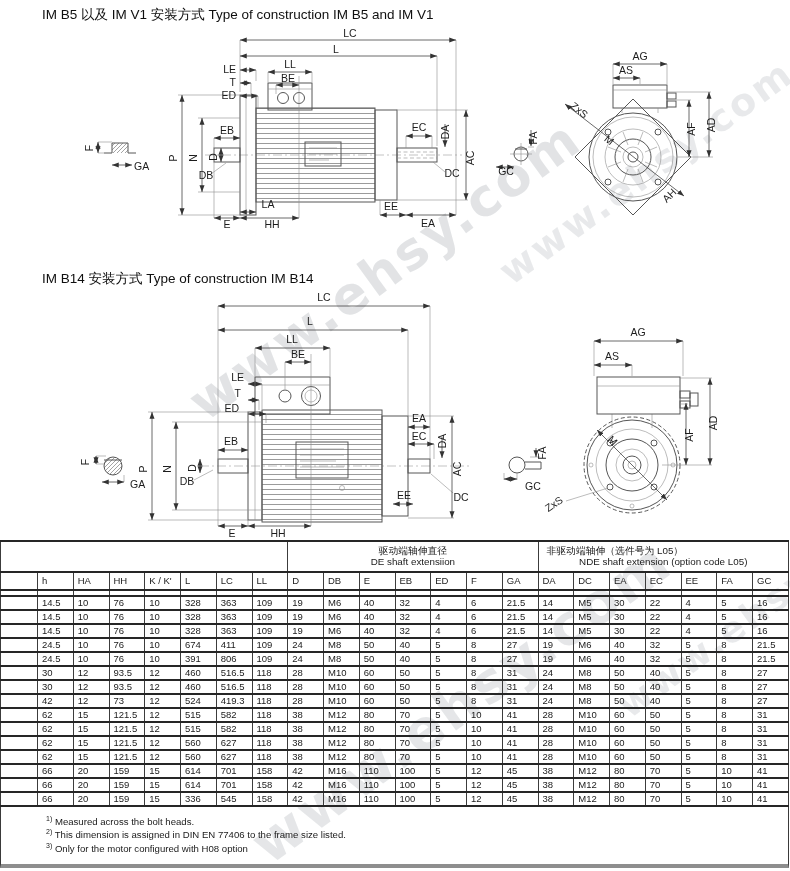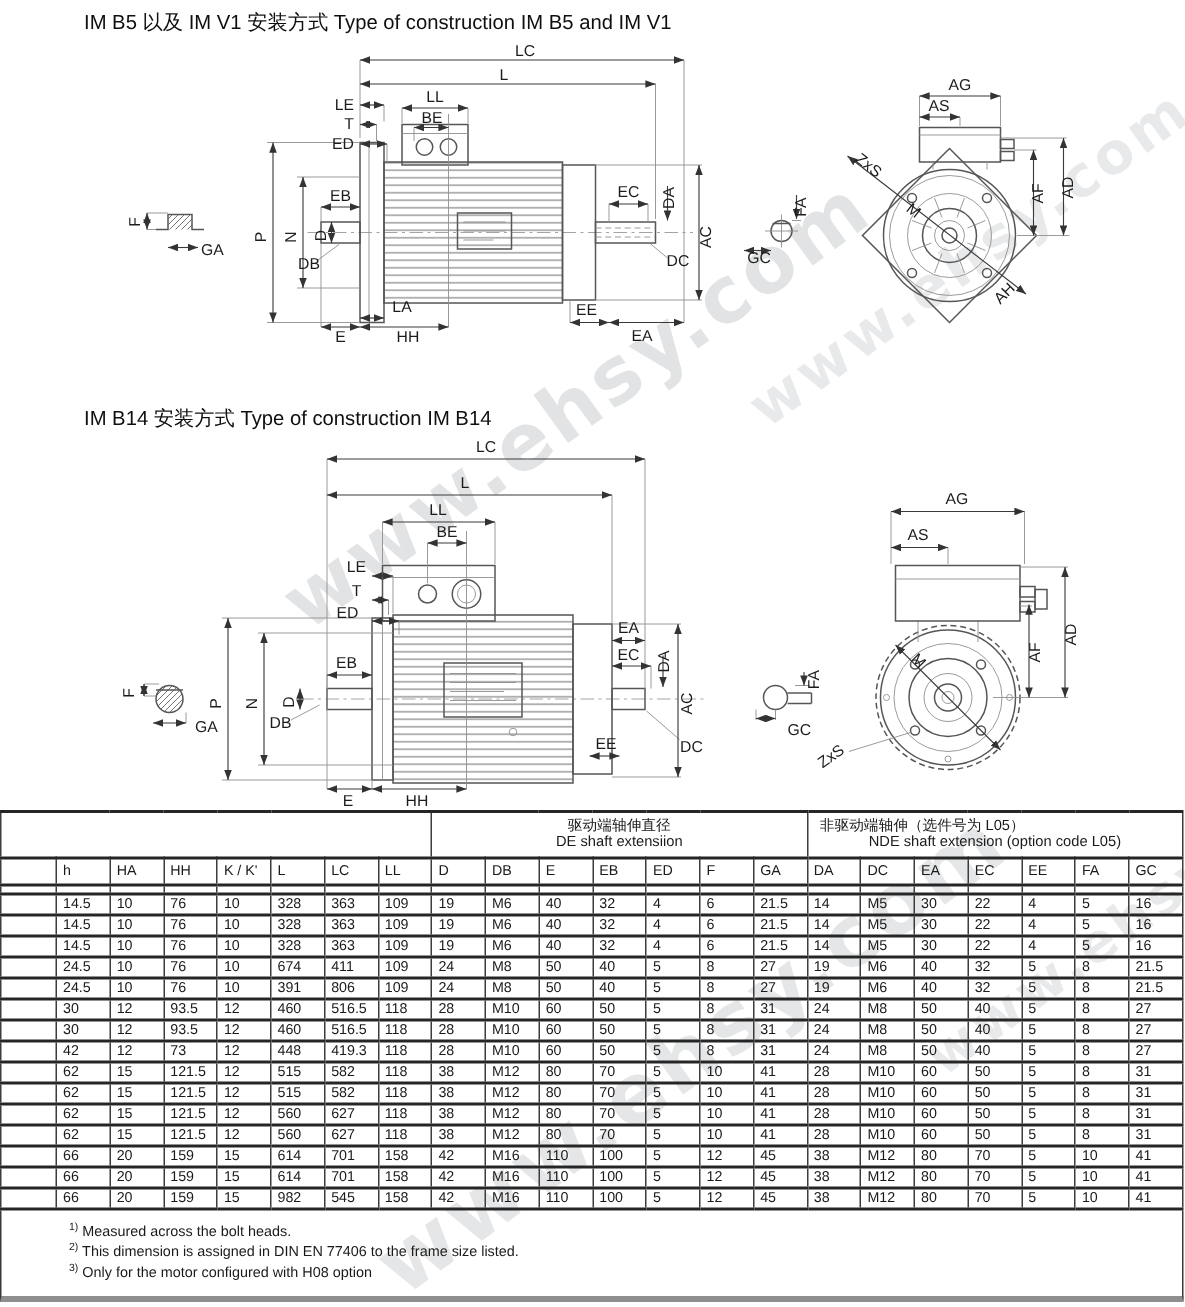--- a/index.html
+++ b/index.html
@@ -2,21 +2,21 @@
 <html><head>
 <meta charset="utf-8">
 <style>
   html,body{margin:0;padding:0;}
   body{width:790px;height:871px;background:#ffffff;font-family:"Liberation Sans",sans-serif;color:#1a1a1a;position:relative;overflow:hidden;}
   .wm{position:absolute;color:#bfc3c7;opacity:.45;font-weight:bold;letter-spacing:3px;white-space:nowrap;z-index:0;transform:rotate(-36deg);font-family:"DejaVu Sans",sans-serif;}
   #wm1{top:240px;left:150px;font-size:52px;}
   #wm2{top:150px;left:470px;font-size:38px;opacity:.35;}
   #wm3{top:670px;left:210px;font-size:56px;opacity:.4;}
   #wm4{top:590px;left:590px;font-size:36px;opacity:.35;}
-  .ptitle{position:absolute;left:56px;font-size:13.5px;color:#0f0f0f;z-index:2;white-space:nowrap;}
+  .ptitle{position:absolute;left:42px;font-size:13.5px;color:#0f0f0f;z-index:2;white-space:nowrap;}
   #title1{top:6px;}
   #title2{top:270px;}
   svg.dia{position:absolute;left:0;z-index:1;}
   #d1{top:26px;}
   #d2{top:292px;}
   svg text{font-family:"Liberation Sans",sans-serif;font-size:10.5px;fill:#1c1c1c;}
   .ol{fill:none;stroke:#565656;stroke-width:1;}
   .tl{fill:none;stroke:#8f8f8f;stroke-width:.6;}
   .dl{fill:none;stroke:#3a3a3a;stroke-width:.75;}
   .cl{fill:none;stroke:#9a9a9a;stroke-width:.6;stroke-dasharray:9 3 2 3;}
@@ -642,21 +642,21 @@
           <td data-name="table-cell">5</td>
           <td data-name="table-cell">8</td>
           <td data-name="table-cell">27</td>
         </tr>
         <tr data-name="table-row">
           <td data-name="table-cell"></td>
           <td data-name="table-cell">42</td>
           <td data-name="table-cell">12</td>
           <td data-name="table-cell">73</td>
           <td data-name="table-cell">12</td>
-          <td data-name="table-cell">448</td>
+          <td data-name="table-cell">524</td>
           <td data-name="table-cell">419.3</td>
           <td data-name="table-cell">118</td>
           <td data-name="table-cell">28</td>
           <td data-name="table-cell">M10</td>
           <td data-name="table-cell">60</td>
           <td data-name="table-cell">50</td>
           <td data-name="table-cell">5</td>
           <td data-name="table-cell">8</td>
           <td data-name="table-cell">31</td>
           <td data-name="table-cell">24</td>
@@ -810,21 +810,21 @@
           <td data-name="table-cell">5</td>
           <td data-name="table-cell">10</td>
           <td data-name="table-cell">41</td>
         </tr>
         <tr data-name="table-row">
           <td data-name="table-cell"></td>
           <td data-name="table-cell">66</td>
           <td data-name="table-cell">20</td>
           <td data-name="table-cell">159</td>
           <td data-name="table-cell">15</td>
-          <td data-name="table-cell">982</td>
+          <td data-name="table-cell">336</td>
           <td data-name="table-cell">545</td>
           <td data-name="table-cell">158</td>
           <td data-name="table-cell">42</td>
           <td data-name="table-cell">M16</td>
           <td data-name="table-cell">110</td>
           <td data-name="table-cell">100</td>
           <td data-name="table-cell">5</td>
           <td data-name="table-cell">12</td>
           <td data-name="table-cell">45</td>
           <td data-name="table-cell">38</td>

